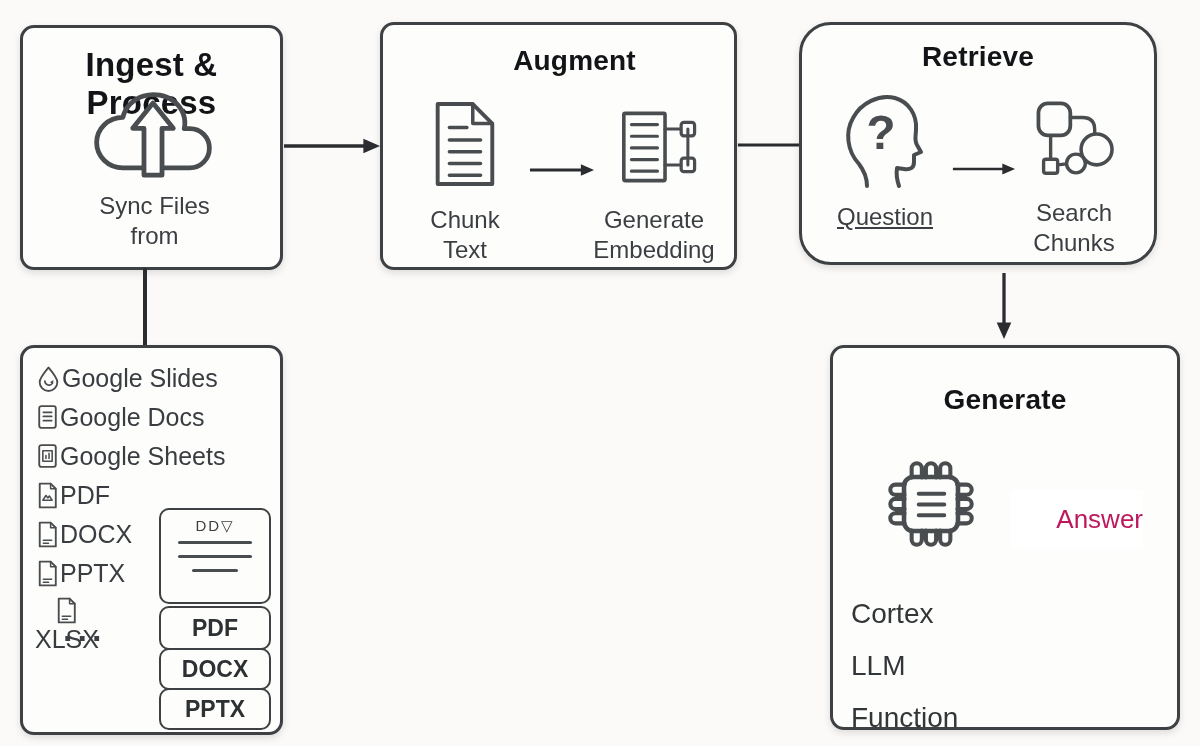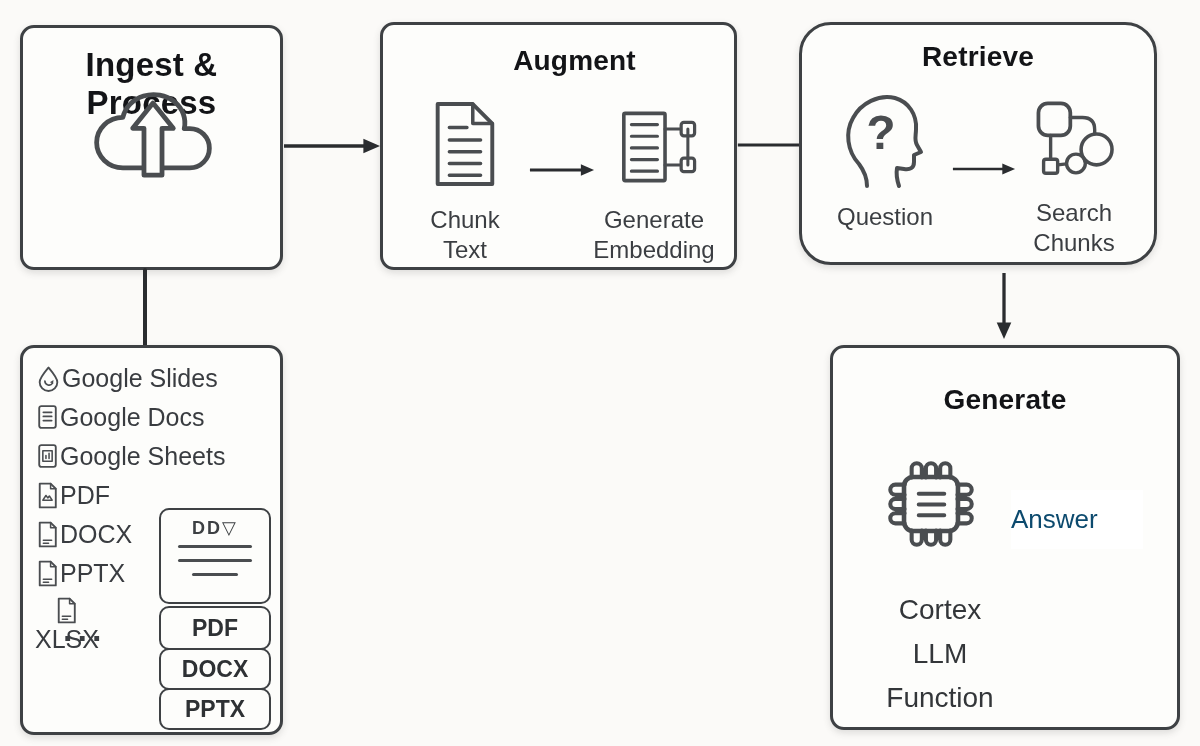--- a/index.html
+++ b/index.html
@@ -68,52 +68,53 @@
     border:2.5px solid #3e4144;
     border-radius:10px;
     box-sizing:border-box;
     text-align:center;
   }
   .card .card-label{
     font-weight:bold;font-size:23px;color:#2e3134;
     line-height:40px;
   }
   .preview-glyphs{
-    font-weight:bold;font-size:18px;color:#3d4043;
+    font-weight:normal;font-size:15px;color:#3d4043;
     letter-spacing:2px;margin-top:7px;
   }
   .preview-line{
     height:3px;background:#4a4d50;border-radius:2px;
     margin:11px auto 0 auto;
   }
   .answer-chip{
     position:absolute;
     background:#ffffff;
-    font-size:26px;color:#0c4a6e;
-    text-align:left;
+    font-size:26px;color:#be185d;
+    text-align:right;
   }
   .generate-caption{
     position:absolute;
-    text-align:center;
-    font-size:28px;line-height:44px;color:#333639;
+    font-size:28px;line-height:52px;color:#333639;
   }
 </style>
 </head>
 <body>
 
 <div id="canvas">
 
   <div class="box" style="left:20px;top:25px;width:263px;height:245px;">
     <div class="stage-title" style="top:18px;font-size:33px;">Ingest &amp; Process</div>
     <div class="icon" style="left:68px;top:58px;">
       <svg width="124" height="96" viewBox="1 3.5 22 17">
         <path class="stroke" stroke-width="0.85" d="M6.657 18C4.085 18 2 15.993 2 13.517c0-2.475 2.085-4.482 4.657-4.482.393-1.762 1.794-3.2 3.675-3.773 1.88-.572 3.956-.193 5.444 1 1.488 1.19 2.162 3.007 1.77 4.769h.99c1.913 0 3.464 1.56 3.464 3.486 0 1.927-1.551 3.487-3.465 3.487h-11.878z"></path>
         <path d="M12 6.5 L15.6 11 H13.6 V19.3 H10.4 V11 H8.4 Z" fill="#fdfdfb" stroke="#4a4d50" stroke-width="0.85" stroke-linejoin="round"></path>
       </svg>
     </div>
+    <div class="step-label pre" style="left:0;width:263px;top:163px;">Sync Files
+from</div>
   </div>
 
   <div class="connector-line" style="left:143px;top:268px;height:79px;"></div>
 
   <div class="arrow" style="left:283px;top:136px;">
     <svg width="98" height="20" viewBox="0 0 100 20">
       <line x1="1" y1="10" x2="84" y2="10" stroke-width="3.4"></line>
       <polygon points="82,2.5 99,10 82,17.5"></polygon>
     </svg>
   </div>
@@ -278,21 +279,21 @@
         <rect class="stroke" stroke-width="4" x="9" y="9" width="34" height="34" rx="10"></rect>
         <path class="stroke" stroke-width="3.6" d="M22 43 V68"></path>
         <rect class="stroke" stroke-width="3.6" x="14.5" y="68.5" width="15" height="15" rx="2.5"></rect>
         <path class="stroke" stroke-width="3.6" d="M43 24 H56 Q69 24 69 37 V41"></path>
         <circle class="stroke" stroke-width="3.8" cx="71" cy="58" r="16.5"></circle>
         <circle class="stroke" stroke-width="3.6" cx="49" cy="73" r="10"></circle>
         <path class="stroke" stroke-width="3.4" d="M29.5 74.5 L39 73.5"></path>
       </svg>
     </div>
 
-    <div class="step-label" style="left:18px;width:130px;top:177px;">Question</div>
+    <div class="step-label" style="left:18px;width:130px;top:177px;text-decoration:underline;">Question</div>
     <div class="step-label pre" style="left:212px;width:120px;top:173px;">Search
 Chunks</div>
   </div>
 
   <div class="arrow" style="left:994px;top:272px;">
     <svg width="20" height="68" viewBox="0 0 20 70">
       <line x1="10" y1="1" x2="10" y2="54" stroke-width="3.4"></line>
       <polygon points="2.5,52 10,69 17.5,52"></polygon>
     </svg>
   </div>

